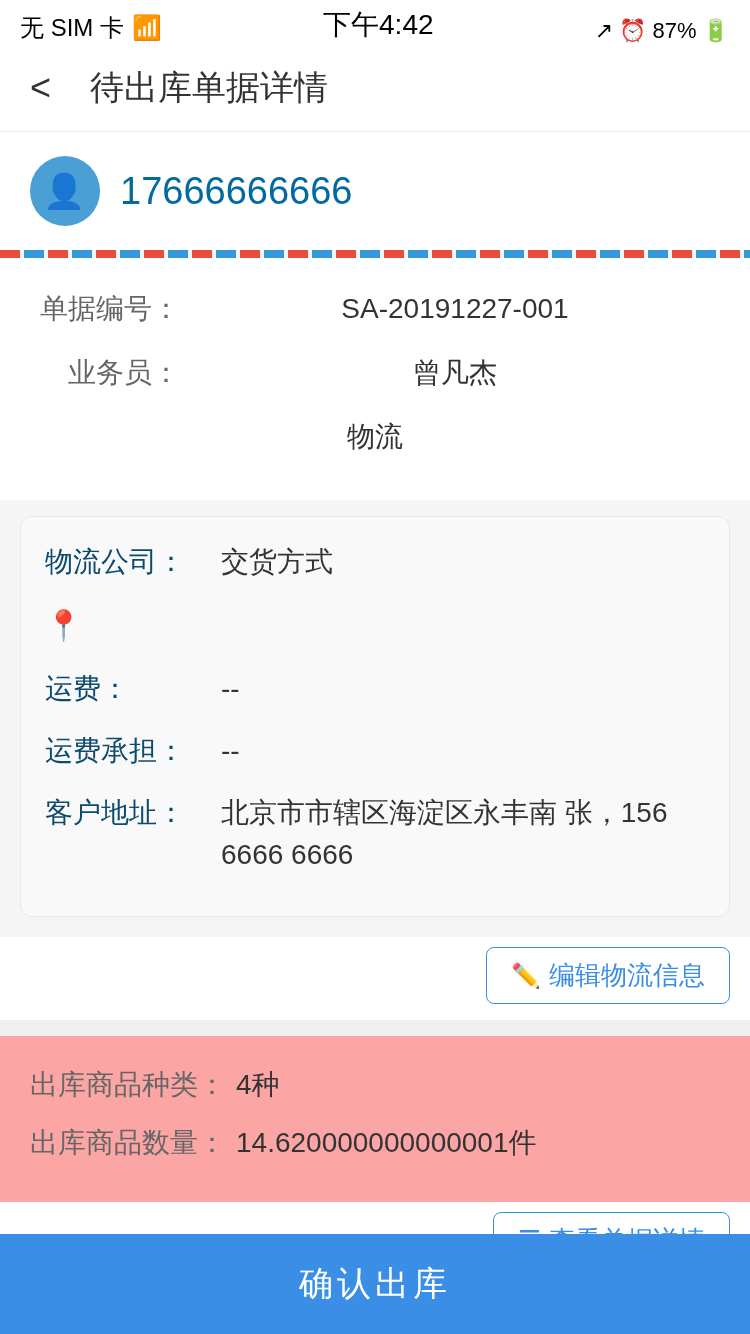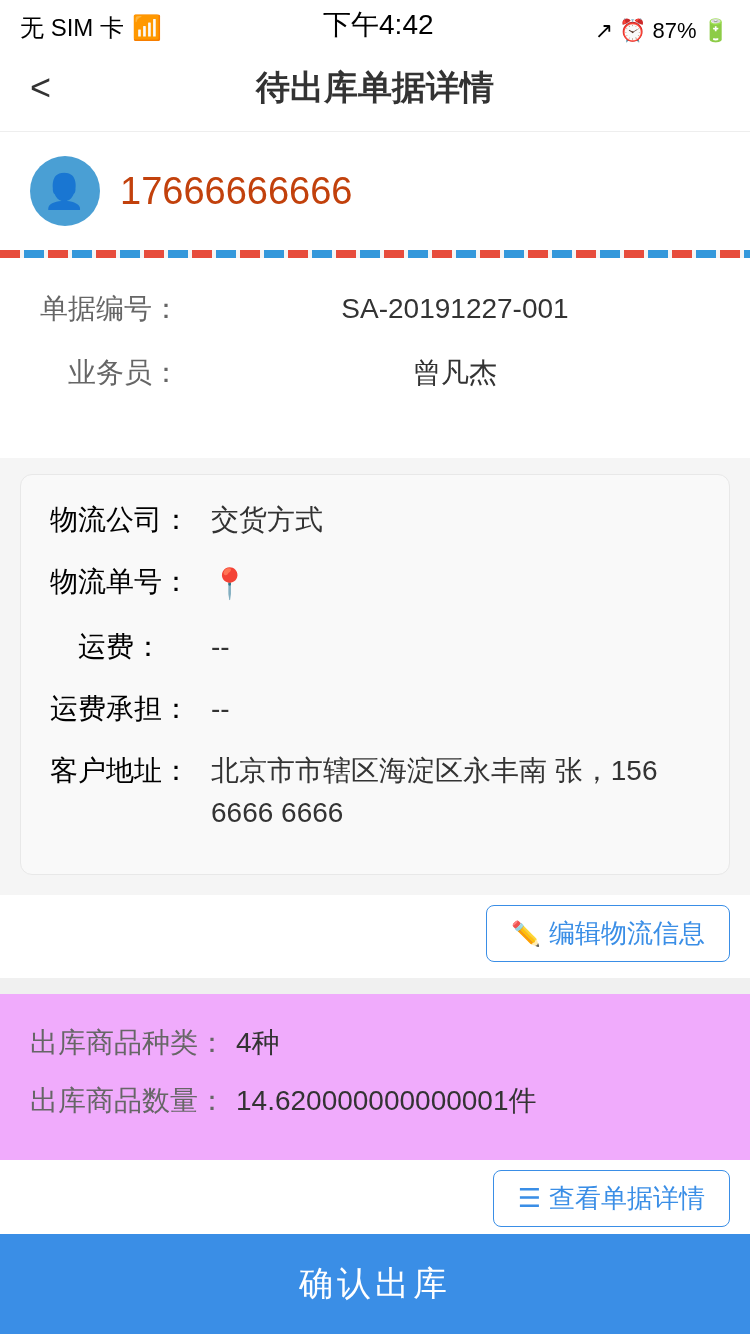--- a/index.html
+++ b/index.html
@@ -40,23 +40,22 @@
       border-bottom: 1px solid #eee;
     }
     .nav-back {
       font-size: 36px;
       color: #333;
       cursor: pointer;
       width: 60px;
     }
     .nav-title {
       flex: 1;
-      text-align: center;
       font-size: 34px;
-      font-weight: 700;
+      font-weight: 400;
       color: #333;
       margin-right: 60px;
     }
 
     
     .customer-header {
       background: #fff;
       padding: 24px 30px;
       display: flex;
       align-items: center;
@@ -70,21 +69,21 @@
       background: #4a9fd4;
       display: flex;
       align-items: center;
       justify-content: center;
       color: #fff;
       font-size: 34px;
     }
     .customer-phone {
       font-size: 38px;
       font-weight: 500;
-      color: #c2410c;
+      color: #0369a1;
     }
 
     
     .dashed-divider {
       height: 8px;
       background: repeating-linear-gradient(
         90deg,
         #e74c3c 0px, #e74c3c 20px,
         transparent 20px, transparent 24px,
         #3498db 24px, #3498db 44px,
@@ -128,24 +127,24 @@
       padding: 24px 24px 20px 24px;
     }
     .logistics-row {
       display: flex;
       align-items: flex-start;
       margin-bottom: 20px;
       font-size: 28px;
       line-height: 1.5;
     }
     .logistics-label {
-      color: #000000;
+      color: #0c4a6e;
       min-width: 150px;
-      text-align: center;
-      margin-right: 16px;
+      text-align: left;
+      margin-right: 26px;
       flex-shrink: 0;
     }
     .logistics-value {
       color: #333;
       flex: 1;
       display: flex;
       align-items: center;
       gap: 12px;
     }
     .location-icon {
@@ -178,21 +177,21 @@
     }
 
     
     .section-separator {
       height: 16px;
       background: #f0f0f0;
     }
 
     
     .product-summary {
-      background: #f0abfc;
+      background: #fca5a5;
       padding: 30px 30px 20px 30px;
     }
     .product-row {
       display: flex;
       align-items: center;
       margin-bottom: 20px;
       font-size: 28px;
     }
     .product-label {
       color: #666;
@@ -285,30 +284,30 @@
   <div class="info-section">
     <div class="info-row">
       <span class="info-label">单据编号：</span>
       <span class="info-value">SA-20191227-001</span>
     </div>
     <div class="info-row">
       <span class="info-label">业务员：</span>
       <span class="info-value">曾凡杰</span>
     </div>
     <div class="info-row">
+      <span class="info-value">物流</span>
     </div>
   </div>
 
   <div class="logistics-card">
     <div class="logistics-row">
       <span class="logistics-label">物流公司：</span>
       <span class="logistics-value">交货方式</span>
     </div>
     <div class="logistics-row">
-      <span class="logistics-label">物流单号：</span>
       <div class="logistics-value">
         <span class="location-icon">📍</span>
       </div>
     </div>
     <div class="logistics-row">
       <span class="logistics-label">运费：</span>
       <span class="logistics-value">--</span>
     </div>
     <div class="logistics-row">
       <span class="logistics-label">运费承担：</span>

